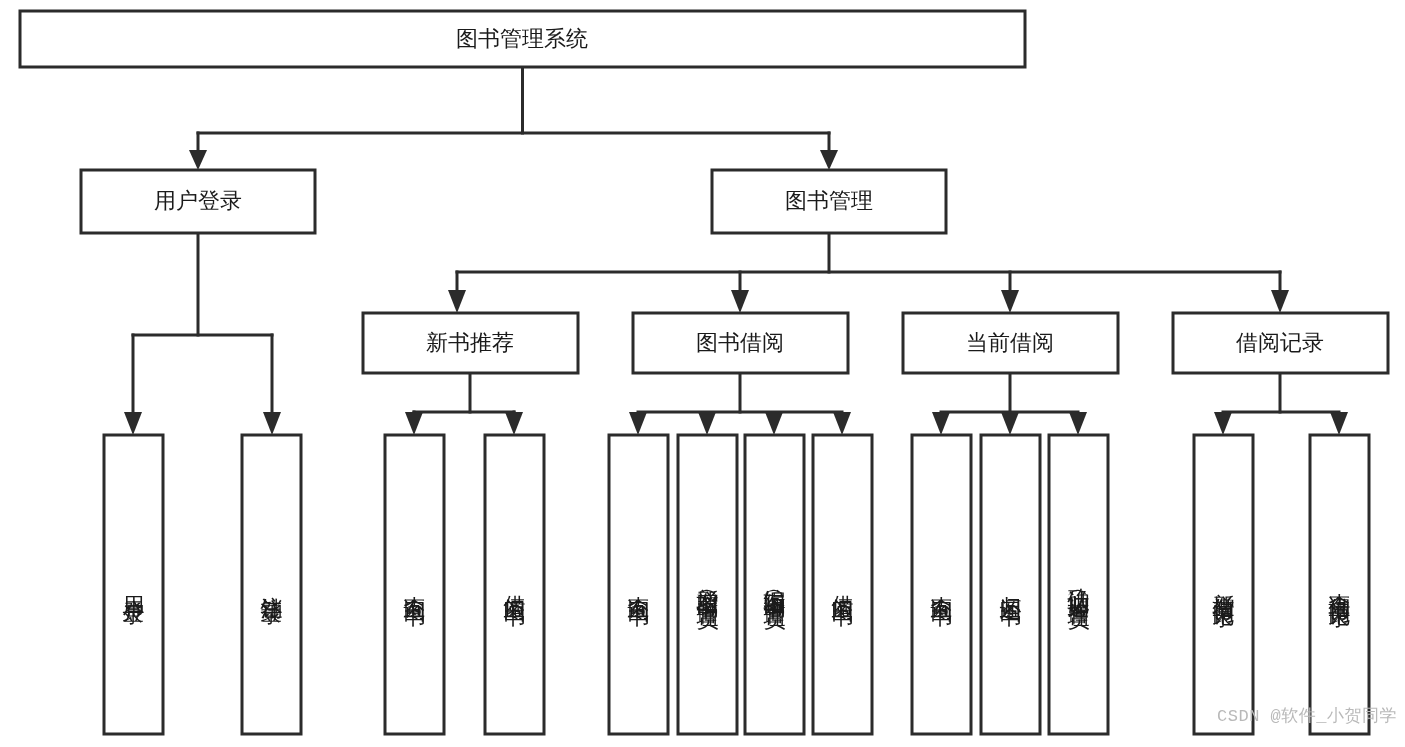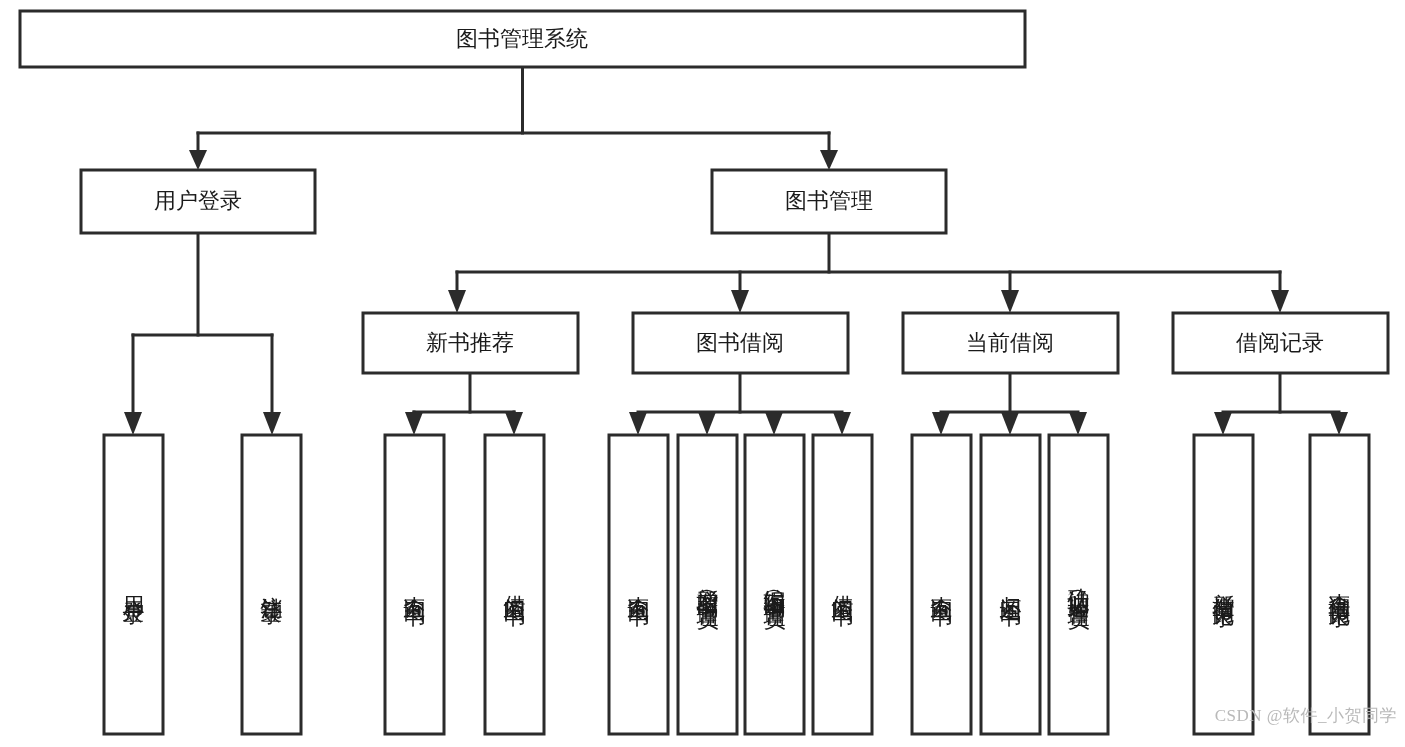--- a/index.html
+++ b/index.html
@@ -26,21 +26,21 @@
   }
   .leaf-label{
     font-family:"DejaVu Sans","Liberation Sans",sans-serif;
     font-size:22px;fill:#1a1a1a;
     text-anchor:middle;dominant-baseline:central;
     writing-mode:vertical-rl;
     letter-spacing:3px;
   }
   .watermark{
     position:absolute;right:8px;bottom:4px;
-    font-family:Liberation Serif, serif;
+    font-family:Liberation Mono, monospace;
     font-size:17px;color:#b9b9b9;
     white-space:nowrap;pointer-events:none;
     letter-spacing:0.5px;
   }
 </style>
 </head>
 <body>
 
 <div id="diagram-root">
 

